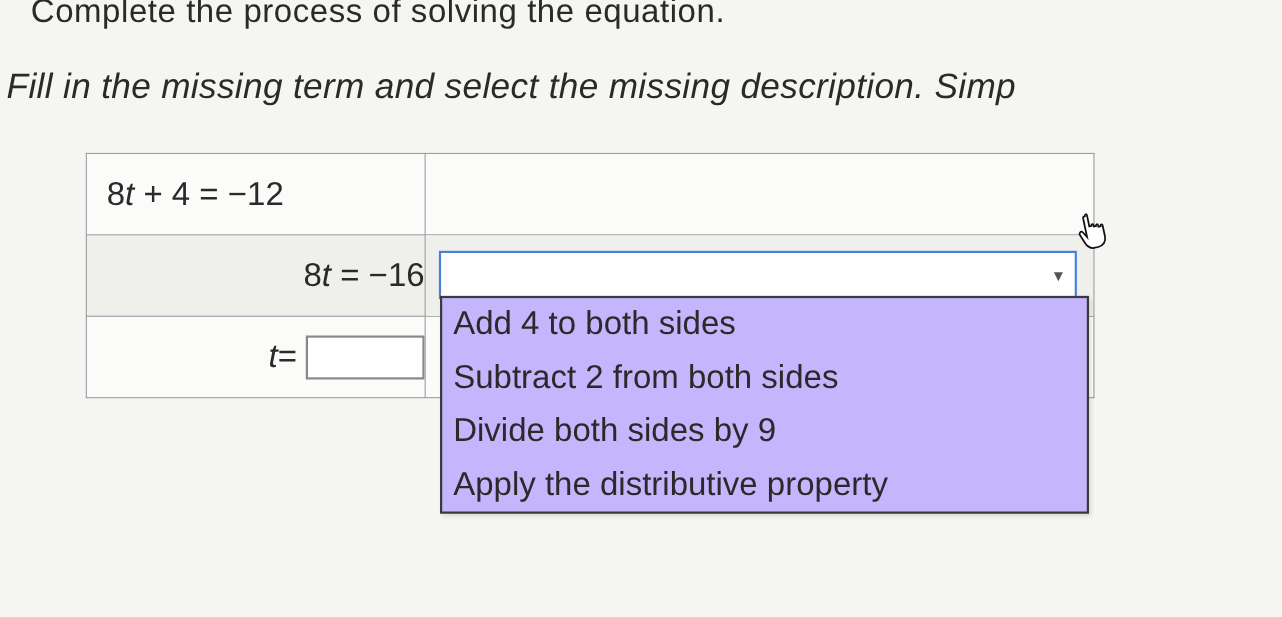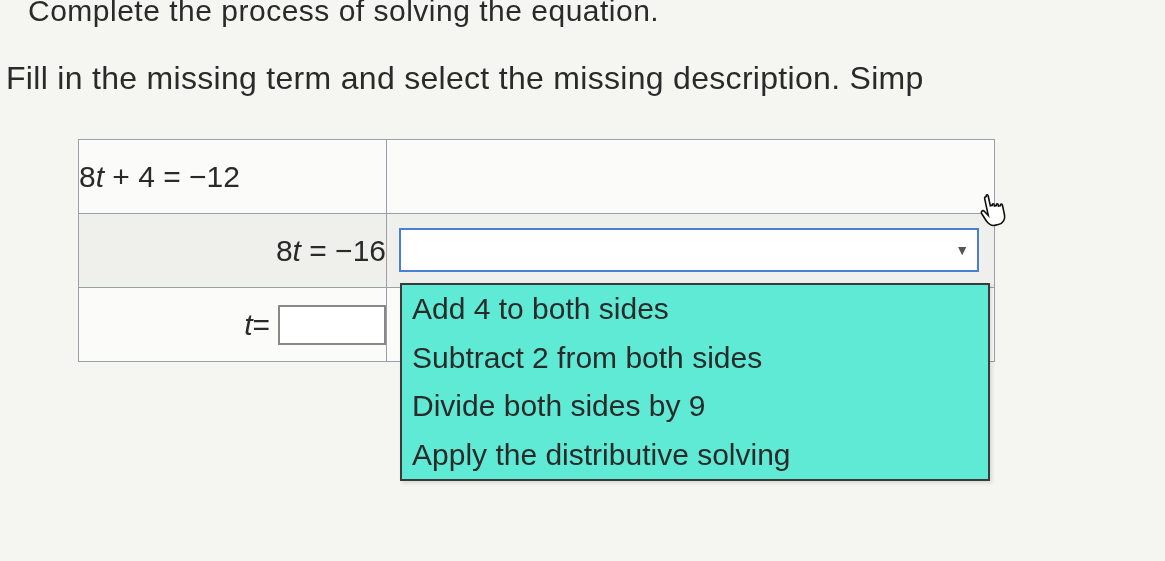--- a/index.html
+++ b/index.html
@@ -16,20 +16,21 @@
       color: #2a2a2a;
     }
     .title-line {
       font-size: 30px;
       padding: 0 0 0 28px;
       margin-top: -6px;
       letter-spacing: 0.5px;
     }
     .instruction {
       font-size: 32px;
+      font-style: italic;
       padding: 32px 0 0 6px;
       letter-spacing: 0.3px;
     }
     .work-area {
       margin: 42px 0 0 78px;
       position: relative;
     }
     table.solve {
       border-collapse: collapse;
     }
@@ -42,20 +43,21 @@
       width: 308px;
       height: 74px;
       border: 1px solid #9aa0a6;
       font-size: 30px;
       text-align: right;
       padding-right: 22px;
       background: #fbfbf9;
     }
     .eq-cell.first {
       text-align: left;
+      padding-left: 18px;
       padding-right: 0;
     }
     .eq-cell .var {
       font-style: italic;
     }
     .desc-cell {
       width: 608px;
       height: 74px;
       border: 1px solid #9aa0a6;
       background: #fbfbf9;
@@ -90,24 +92,24 @@
       vertical-align: middle;
       margin-left: 8px;
     }
     .row3-content {
       display: inline-flex;
       align-items: center;
     }
     .dropdown-list {
       position: absolute;
       left: 322px;
-      top: 144px;
+      top: 130px;
       width: 590px;
       border: 2px solid #3a3a3a;
-      background: #5eead4;
+      background: #c4b5fd;
       z-index: 10;
       box-shadow: 2px 2px 4px rgba(0,0,0,0.12);
       font-size: 30px;
     }
     .dropdown-list .opt {
       padding: 4px 10px;
       line-height: 1.35;
     }
     .cursor-hand {
       position: absolute;
@@ -155,21 +157,21 @@
       </td>
       <td class="desc-cell"></td>
     </tr>
   </tbody>
     </table>
 
   <div class="dropdown-list">
     <div class="opt">Add 4 to both sides</div>
     <div class="opt">Subtract 2 from both sides</div>
     <div class="opt">Divide both sides by 9</div>
-    <div class="opt">Apply the distributive solving</div>
+    <div class="opt">Apply the distributive property</div>
   </div>
 
   <div class="cursor-hand">
     <svg width="34" height="38" viewBox="0 0 34 38">
       <path d="M12 4 C12 2 14 2 14 4 L14 14 L16 14 C16 12 18 12 18 14 L18 15 L20 15 C20 13 22 13 22 15 L22 16 L24 16 C24 14 26 14 26 16 L26 26 C26 30 23 34 18 34 L14 34 C11 34 8 31 7 28 L4 20 C3 18 6 16 7 18 L10 23 L10 6 C10 4 12 4 12 4 Z" fill="#ffffff" stroke="#111" stroke-width="1.6"></path>
     </svg>
   </div>
 
 </div>
 

